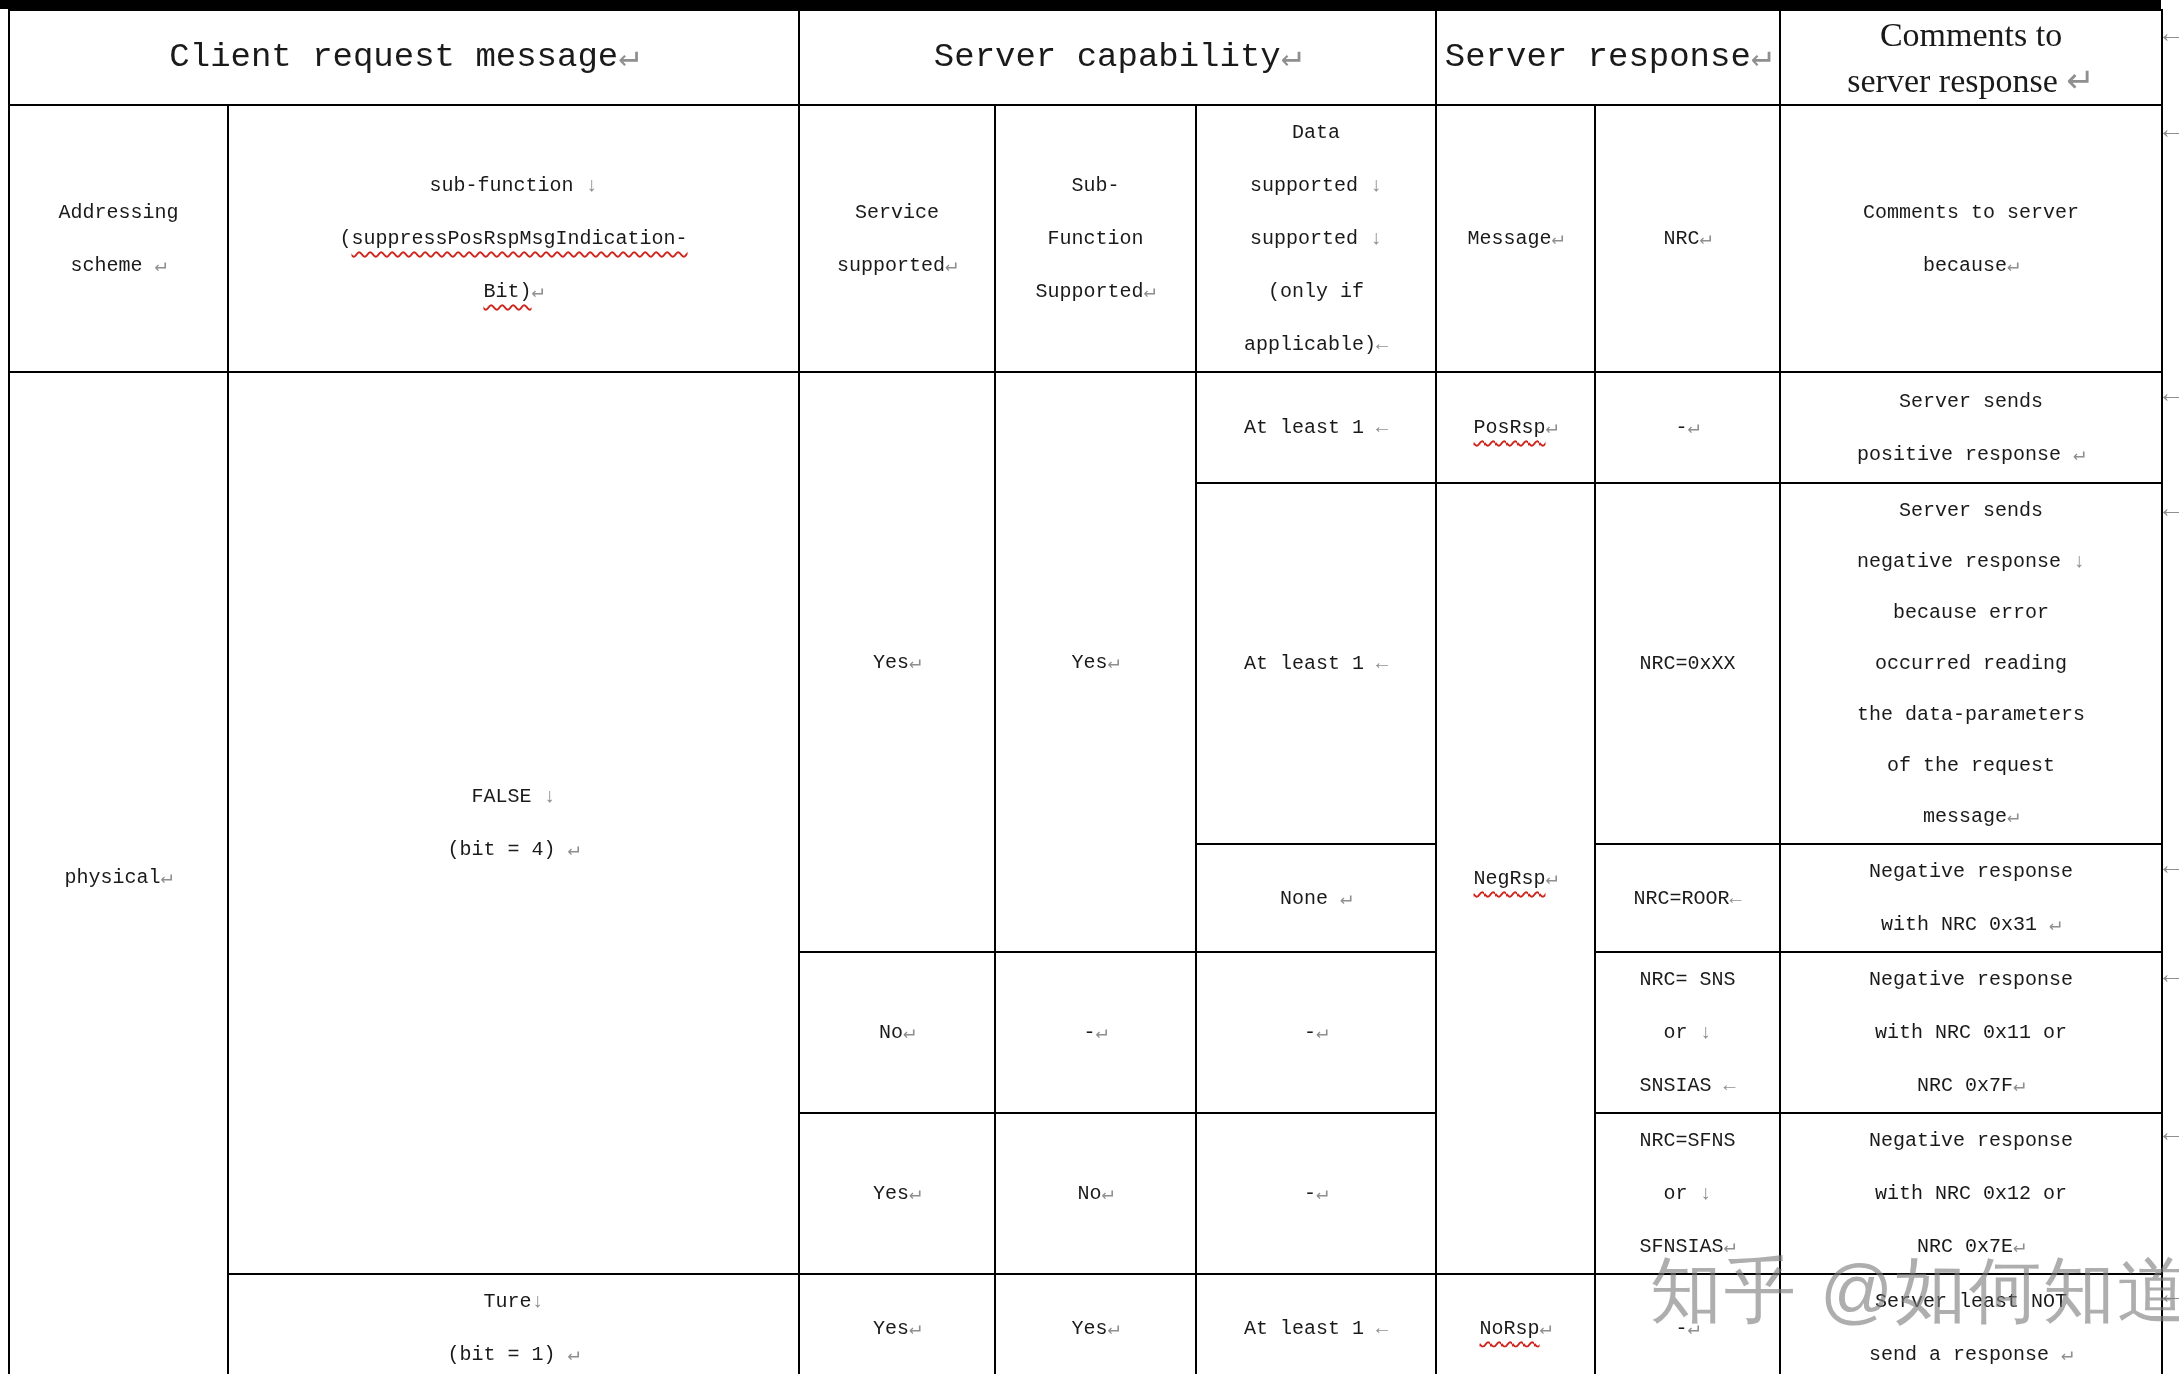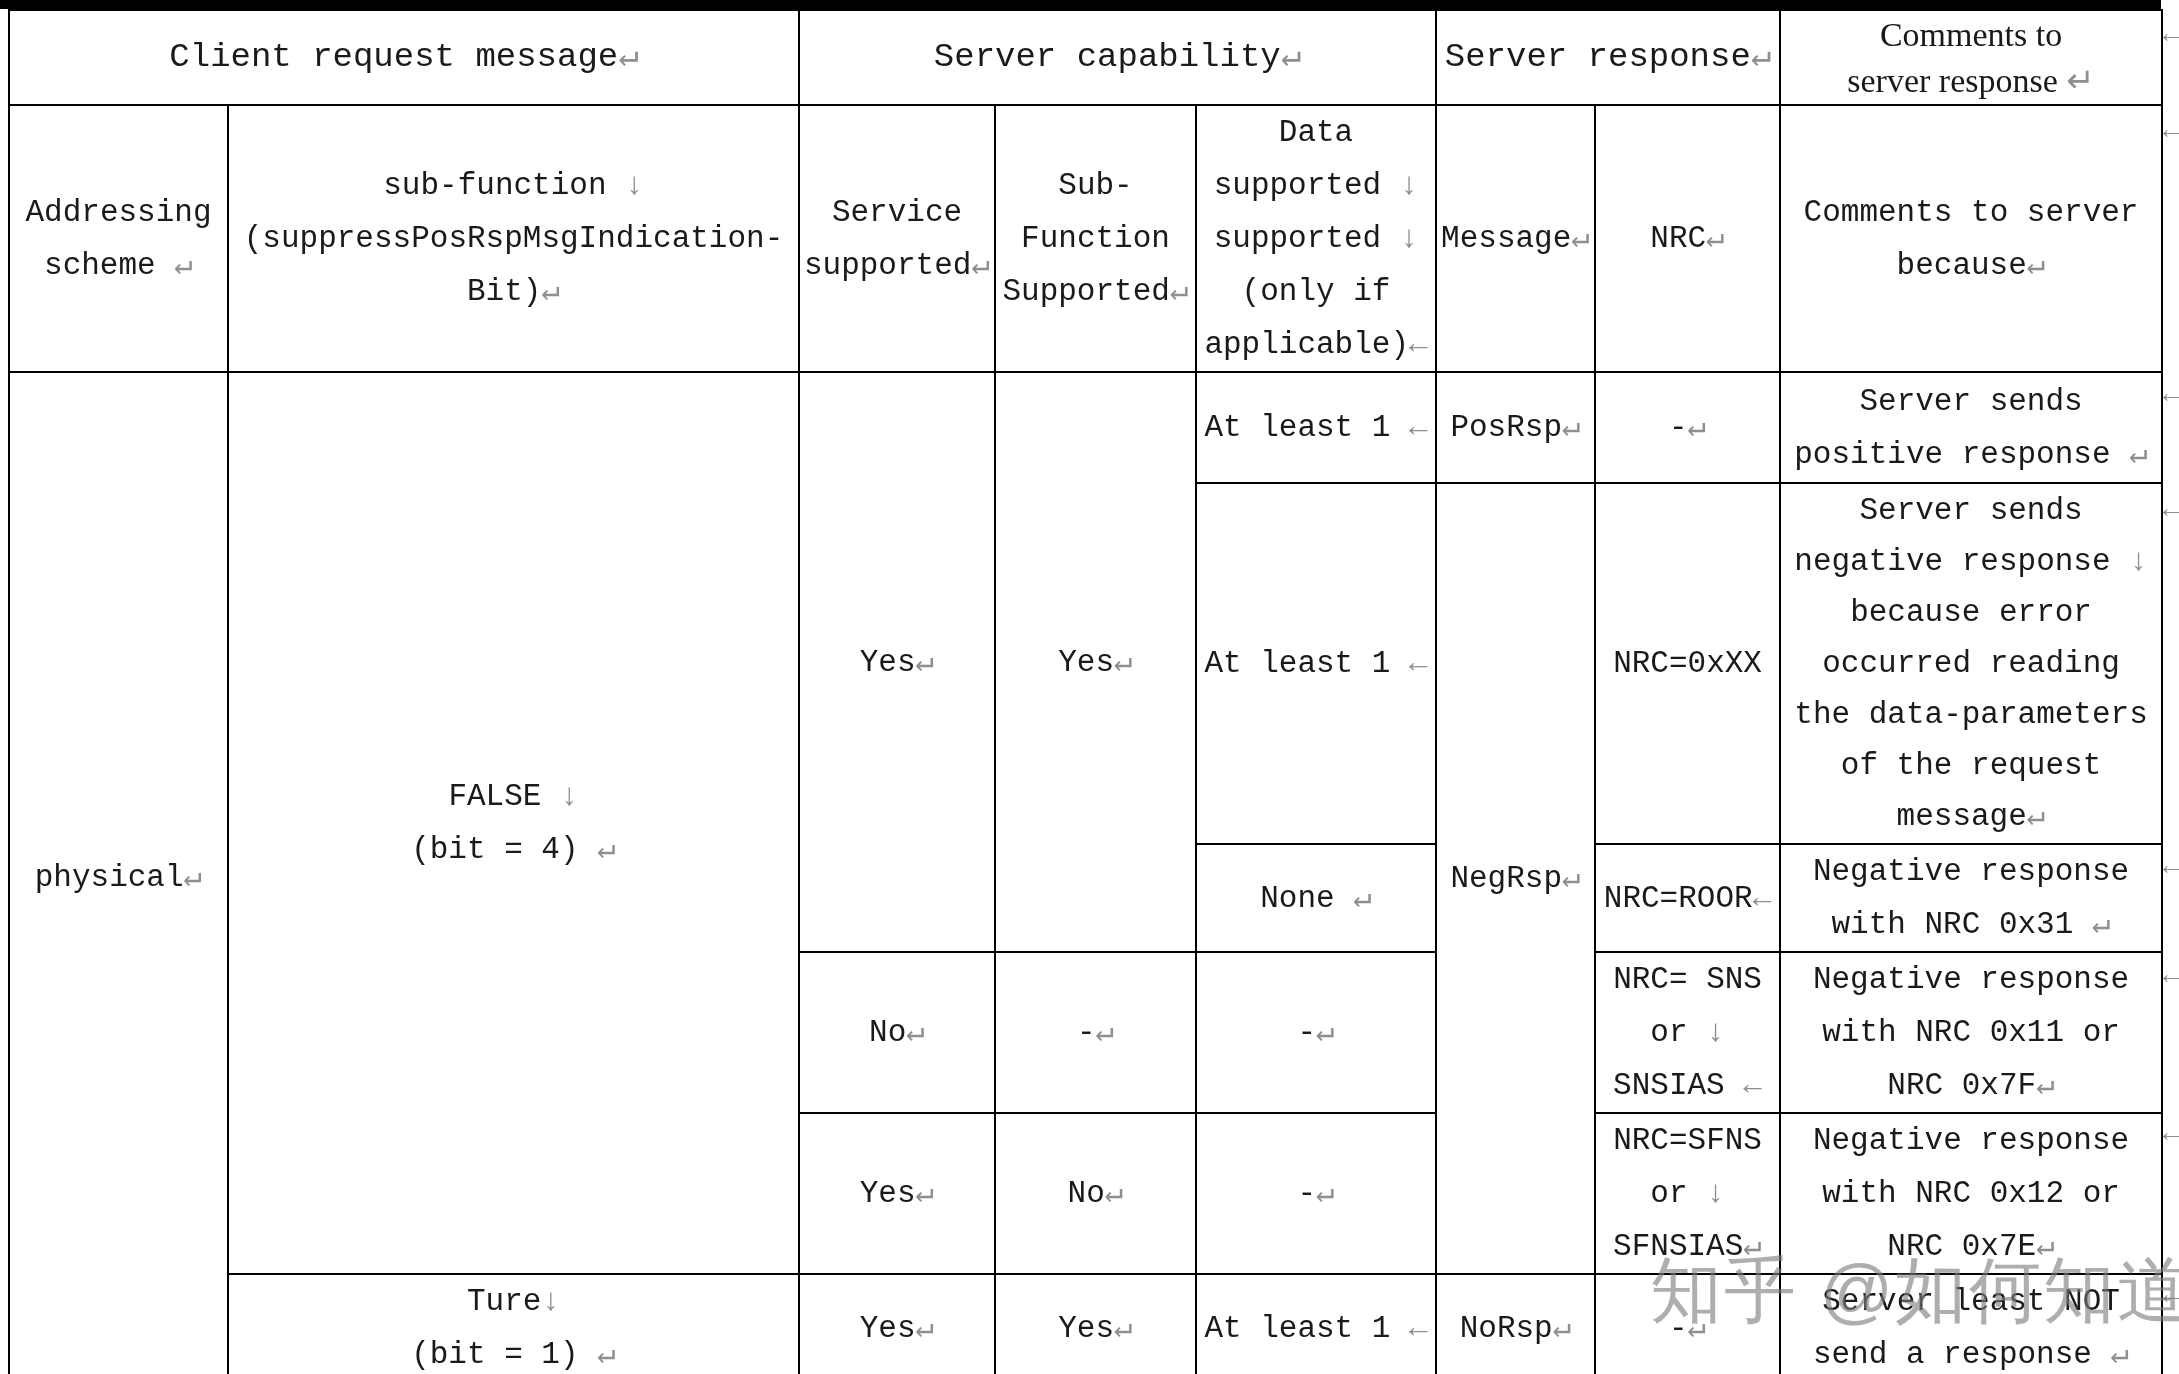--- a/index.html
+++ b/index.html
@@ -2,29 +2,29 @@
 <html><head>
 <meta charset="utf-8">
 <style>
   html,body{margin:0;padding:0;background:#fff;}
   body{width:2179px;height:1374px;overflow:hidden;}
   .stage{position:relative;width:1848px;height:1374px;background:#ffffff;
          font-family:"Liberation Mono","DejaVu Sans Mono",monospace;color:#1a1a1a;}
   .topbar{position:absolute;left:0;top:0;width:2161px;height:9px;background:#000;}
   table.tbl{border-collapse:collapse;table-layout:fixed;position:absolute;left:8px;top:9px;width:2153px;}
   table.tbl td{border:2px solid #000;padding:0;text-align:center;vertical-align:middle;
-               font-size:31px;overflow:hidden;}
+               font-size:20px;overflow:hidden;}
   tr.h1row td{font-size:34px;}
   td.left{text-align:left;padding-left:16px;padding-right:2px;}
   tr.lastrow td{border-bottom:4px solid #000;}
   .ln{line-height:53px;white-space:pre;}
   .ln-sm{line-height:51px;white-space:pre;}
   .ln-h1{line-height:46px;white-space:pre;font-family:Liberation Serif, serif;}
   .mk{color:#8f8f8f;}
-  .wavy{text-decoration-style:wavy;text-decoration-color:#cf241c;
+  .wavy{text-decoration:underline;text-decoration-style:wavy;text-decoration-color:#cf241c;
         text-decoration-thickness:2px;text-underline-offset:7px;text-align:right;}
   .rowmark{position:absolute;left:2163px;font-size:27px;color:#8f8f8f;line-height:27px;z-index:2;}
   .wm{position:absolute;left:1650px;top:1250px;font-size:72px;line-height:80px;letter-spacing:2px;
       color:#7e7e7e;opacity:0.62;white-space:nowrap;z-index:5;
       font-family:"Liberation Sans","DejaVu Sans",sans-serif;}
 </style>
 </head>
 <body>
 
 <div class="stage">

